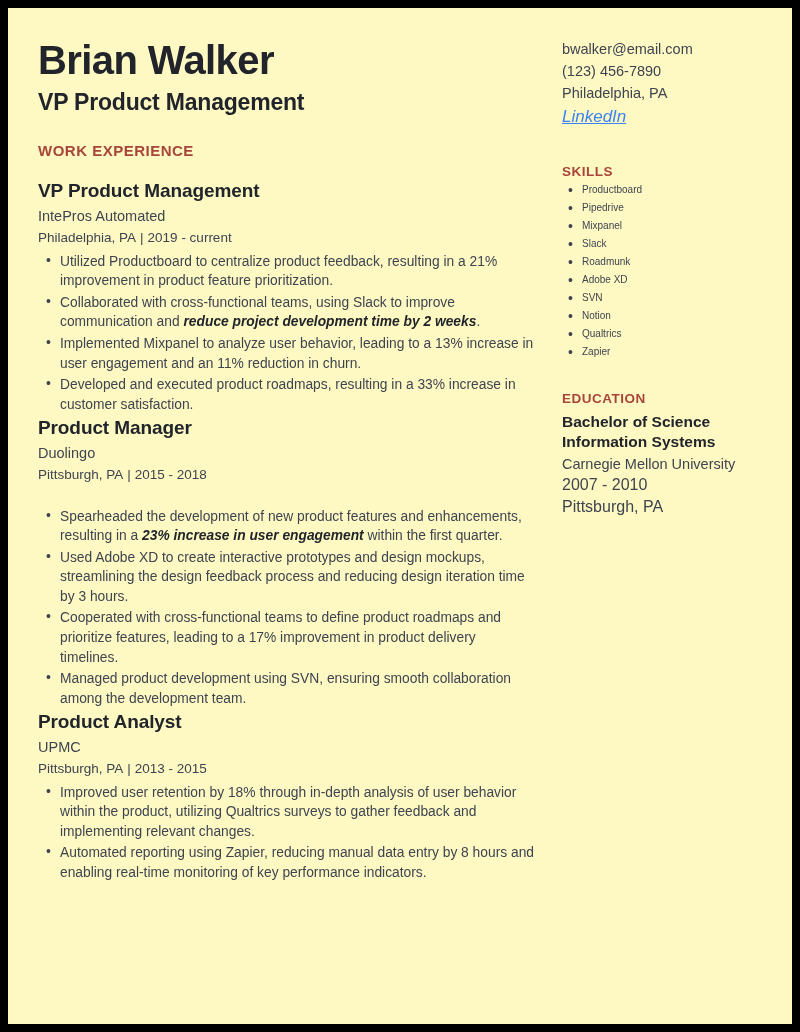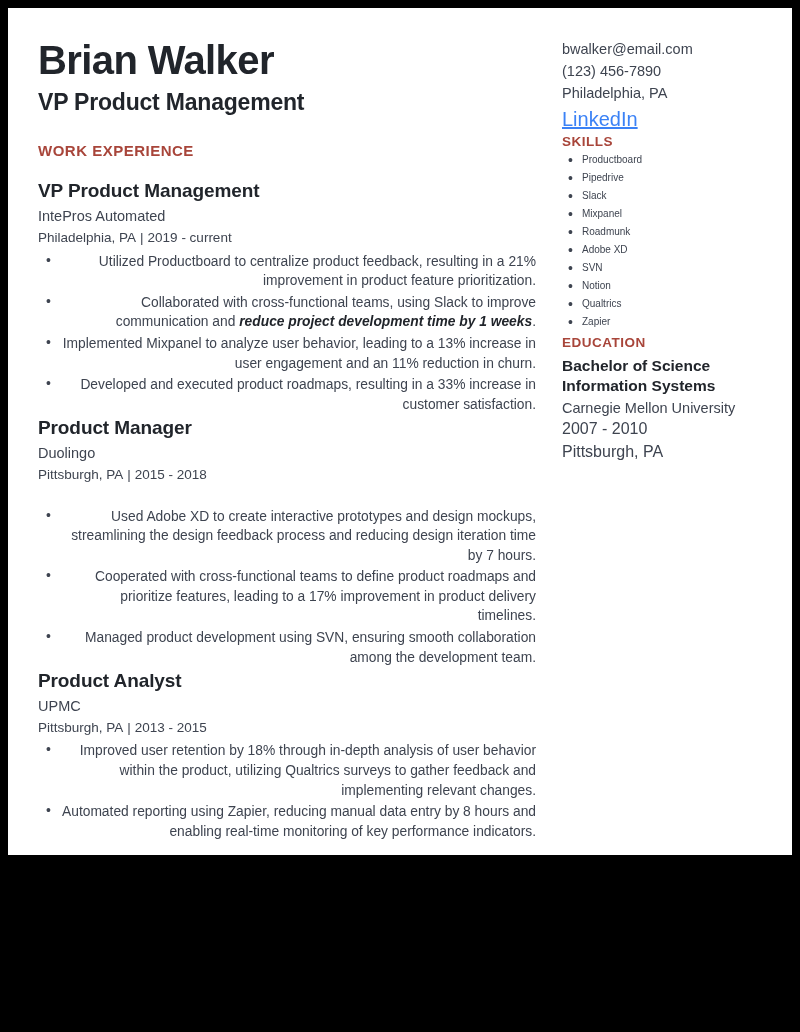--- a/index.html
+++ b/index.html
@@ -13,22 +13,22 @@
     background: #000000;
     font-family: "Liberation Sans", sans-serif;
     -webkit-font-smoothing: antialiased;
   }
 
   .page {
     position: absolute;
     left: 8px;
     top: 8px;
     width: 784px;
-    height: 847px;
-    background: #ffffff;
+    height: 1016px;
+    background: #fef9c3;
     overflow: hidden;
   }
 
   .resume-body {
     display: flex;
     width: 100%;
     height: 100%;
     padding: 22px 22px 0 30px;
   }
 
@@ -89,21 +89,20 @@
     color: #3e4450;
     line-height: 1.45;
     margin-top: 1px;
   }
 
   .job-meta .sep { padding: 0 4px; }
 
   ul.bullets {
     list-style: none;
     margin-top: 4px;
-    text-align: right;
   }
 
   ul.bullets.spaced { margin-top: 22px; }
 
   ul.bullets li {
     position: relative;
     font-size: 13.8px;
     color: #3e4450;
     line-height: 1.42;
     padding-left: 22px;
@@ -133,34 +132,36 @@
     padding-top: 8px;
   }
 
   .contact-line {
     font-size: 14.5px;
     color: #3e4450;
     line-height: 1.52;
   }
 
   .contact-link {
-    font-size: 20px;
+    font-size: 17px;
     line-height: 1.52;
     color: #3b82f6;
     text-decoration: underline;
     display: inline-block;
     cursor: pointer;
+    font-style: italic;
   }
 
   .side-head {
     font-size: 13.5px;
     font-weight: 700;
     color: #a8453a;
     letter-spacing: 0.5px;
     text-transform: uppercase;
+    margin-top: 34px;
     margin-bottom: 6px;
   }
 
   ul.skills {
     list-style: none;
   }
 
   ul.skills li {
     position: relative;
     font-size: 10px;
@@ -212,31 +213,32 @@
 
       <div class="section-head">WORK EXPERIENCE</div>
 
       <div id="jobs-container">
           <div class="job">
             <div class="job-title">VP Product Management</div>
             <div class="job-company">IntePros Automated</div>
             <div class="job-meta"><span>Philadelphia, PA</span><span class="sep">|</span><span>2019 - current</span></div>
             <ul class="bullets">
               <li>Utilized Productboard to centralize product feedback, resulting in a 21% improvement in product feature prioritization.</li>
-              <li>Collaborated with cross-functional teams, using Slack to improve communication and <em class="hi">reduce project development time by 1 weeks</em>.</li>
+              <li>Collaborated with cross-functional teams, using Slack to improve communication and <em class="hi">reduce project development time by 2 weeks</em>.</li>
               <li>Implemented Mixpanel to analyze user behavior, leading to a 13% increase in user engagement and an 11% reduction in churn.</li>
               <li>Developed and executed product roadmaps, resulting in a 33% increase in customer satisfaction.</li>
             </ul>
           </div>
           <div class="job">
             <div class="job-title">Product Manager</div>
             <div class="job-company">Duolingo</div>
             <div class="job-meta"><span>Pittsburgh, PA</span><span class="sep">|</span><span>2015 - 2018</span></div>
             <ul class="bullets spaced">
-              <li>Used Adobe XD to create interactive prototypes and design mockups, streamlining the design feedback process and reducing design iteration time by 7 hours.</li>
+              <li>Spearheaded the development of new product features and enhancements, resulting in a <em class="hi">23% increase in user engagement</em> within the first quarter.</li>
+              <li>Used Adobe XD to create interactive prototypes and design mockups, streamlining the design feedback process and reducing design iteration time by 3 hours.</li>
               <li>Cooperated with cross-functional teams to define product roadmaps and prioritize features, leading to a 17% improvement in product delivery timelines.</li>
               <li>Managed product development using SVN, ensuring smooth collaboration among the development team.</li>
             </ul>
           </div>
           <div class="job">
             <div class="job-title">Product Analyst</div>
             <div class="job-company">UPMC</div>
             <div class="job-meta"><span>Pittsburgh, PA</span><span class="sep">|</span><span>2013 - 2015</span></div>
             <ul class="bullets">
               <li>Improved user retention by 18% through in-depth analysis of user behavior within the product, utilizing Qualtrics surveys to gather feedback and implementing relevant changes.</li>
@@ -251,22 +253,22 @@
 
       <div class="contact-line">bwalker@email.com</div>
       <div class="contact-line">(123) 456-7890</div>
       <div class="contact-line">Philadelphia, PA</div>
       <div><span class="contact-link">LinkedIn</span></div>
 
       <div class="side-head">SKILLS</div>
       <ul class="skills" id="skills-container">
           <li>Productboard</li>
           <li>Pipedrive</li>
+          <li>Mixpanel</li>
           <li>Slack</li>
-          <li>Mixpanel</li>
           <li>Roadmunk</li>
           <li>Adobe XD</li>
           <li>SVN</li>
           <li>Notion</li>
           <li>Qualtrics</li>
           <li>Zapier</li>
         </ul>
 
       <div class="side-head">EDUCATION</div>
       <div class="edu-degree">Bachelor of Science</div>

